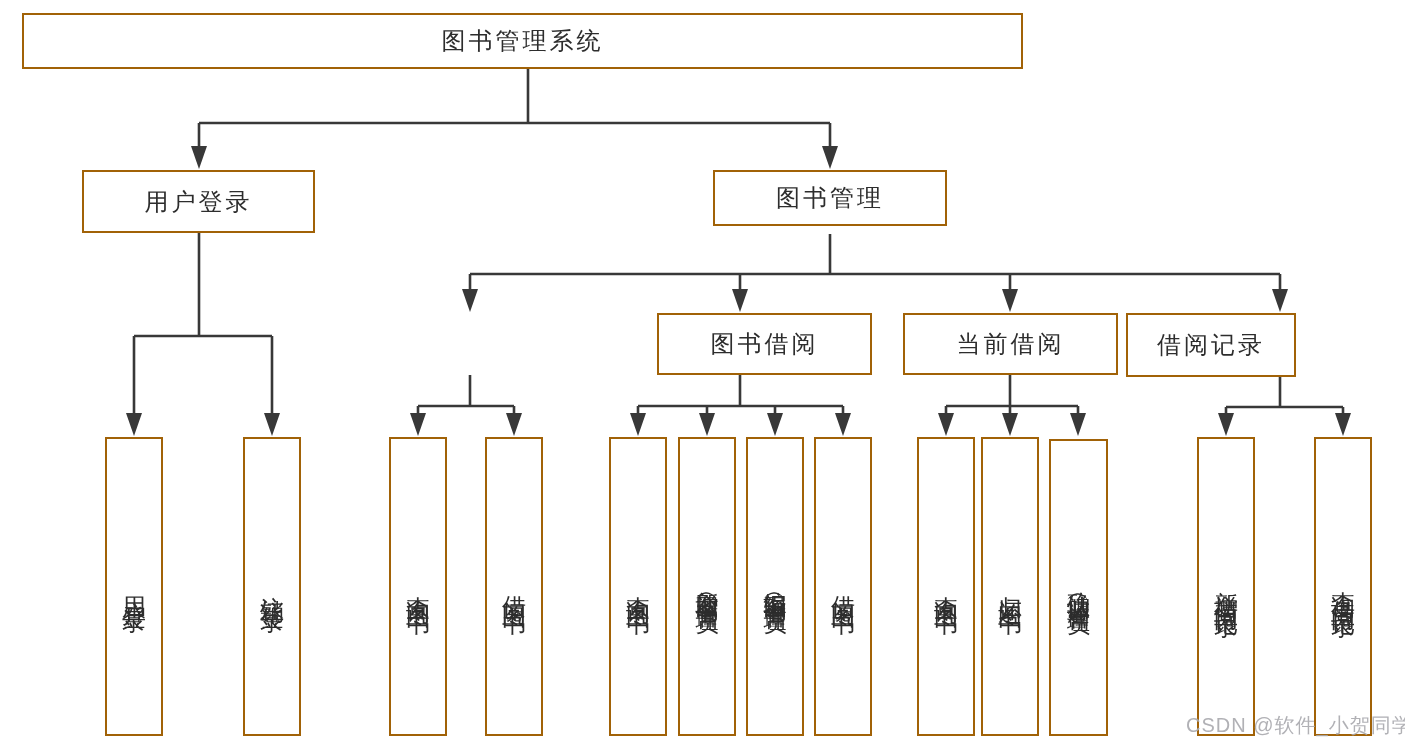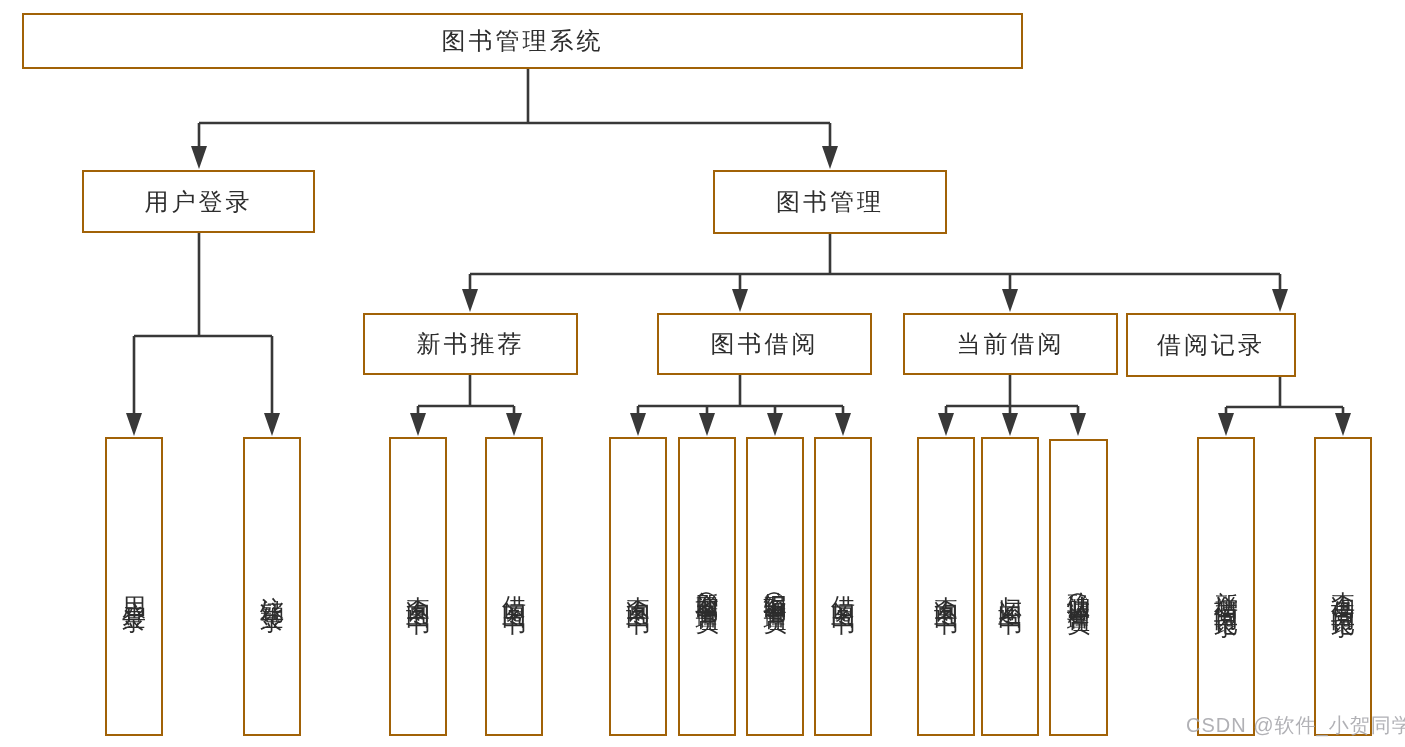--- a/index.html
+++ b/index.html
@@ -128,27 +128,24 @@
     </g>
   </svg>
 
   <div class="node" style="left:22px;top:13px;width:1001px;height:56px;">
     <span class="hlabel">图书管理系统</span>
   </div>
 
   <div class="node" style="left:82px;top:170px;width:233px;height:63px;">
     <span class="hlabel">用户登录</span>
   </div>
-  <div class="node" style="left:713px;top:170px;width:234px;height:64px;">
+  <div class="node" style="left:713px;top:170px;width:234px;height:56px;">
     <span class="hlabel">图书管理</span>
   </div>
 
-  <div class="node" style="left:363px;top:313px;width:215px;height:62px;">
-    <span class="hlabel">新书推荐</span>
-  </div>
   <div class="node" style="left:633px;top:313px;width:215px;height:62px;margin-left:24px;">
     <span class="hlabel">图书借阅</span>
   </div>
   <div class="node" style="left:903px;top:313px;width:215px;height:62px;">
     <span class="hlabel">当前借阅</span>
   </div>
   <div class="node" style="left:1126px;top:313px;width:170px;height:64px;">
     <span class="hlabel">借阅记录</span>
   </div>
 

